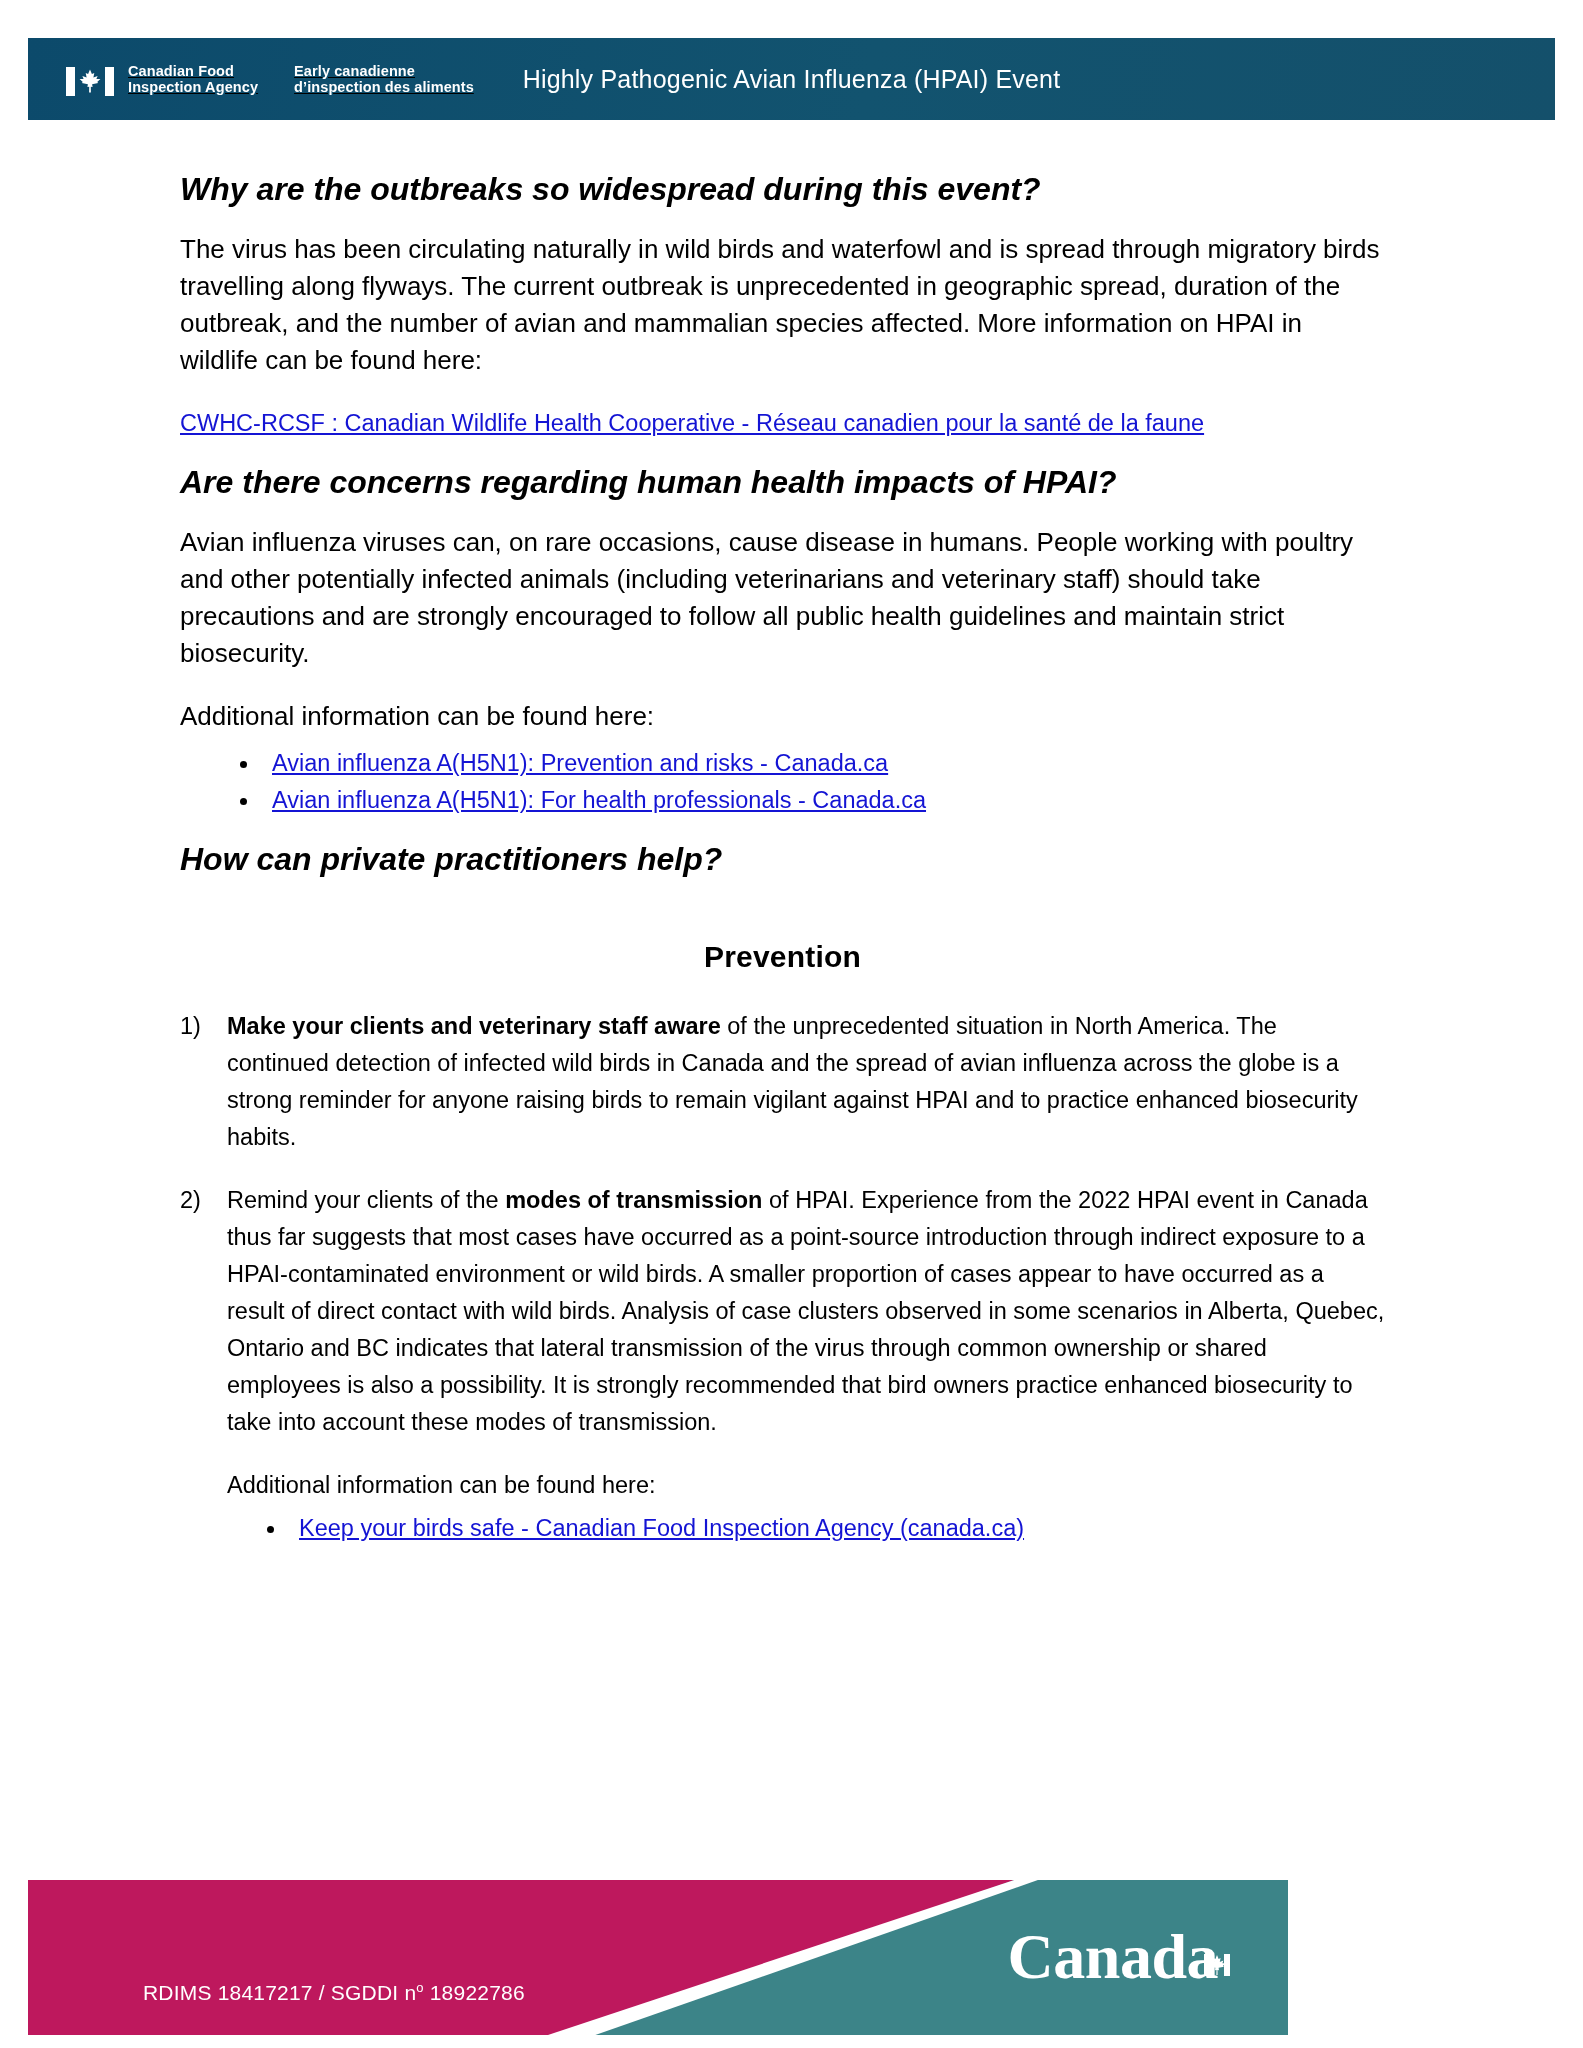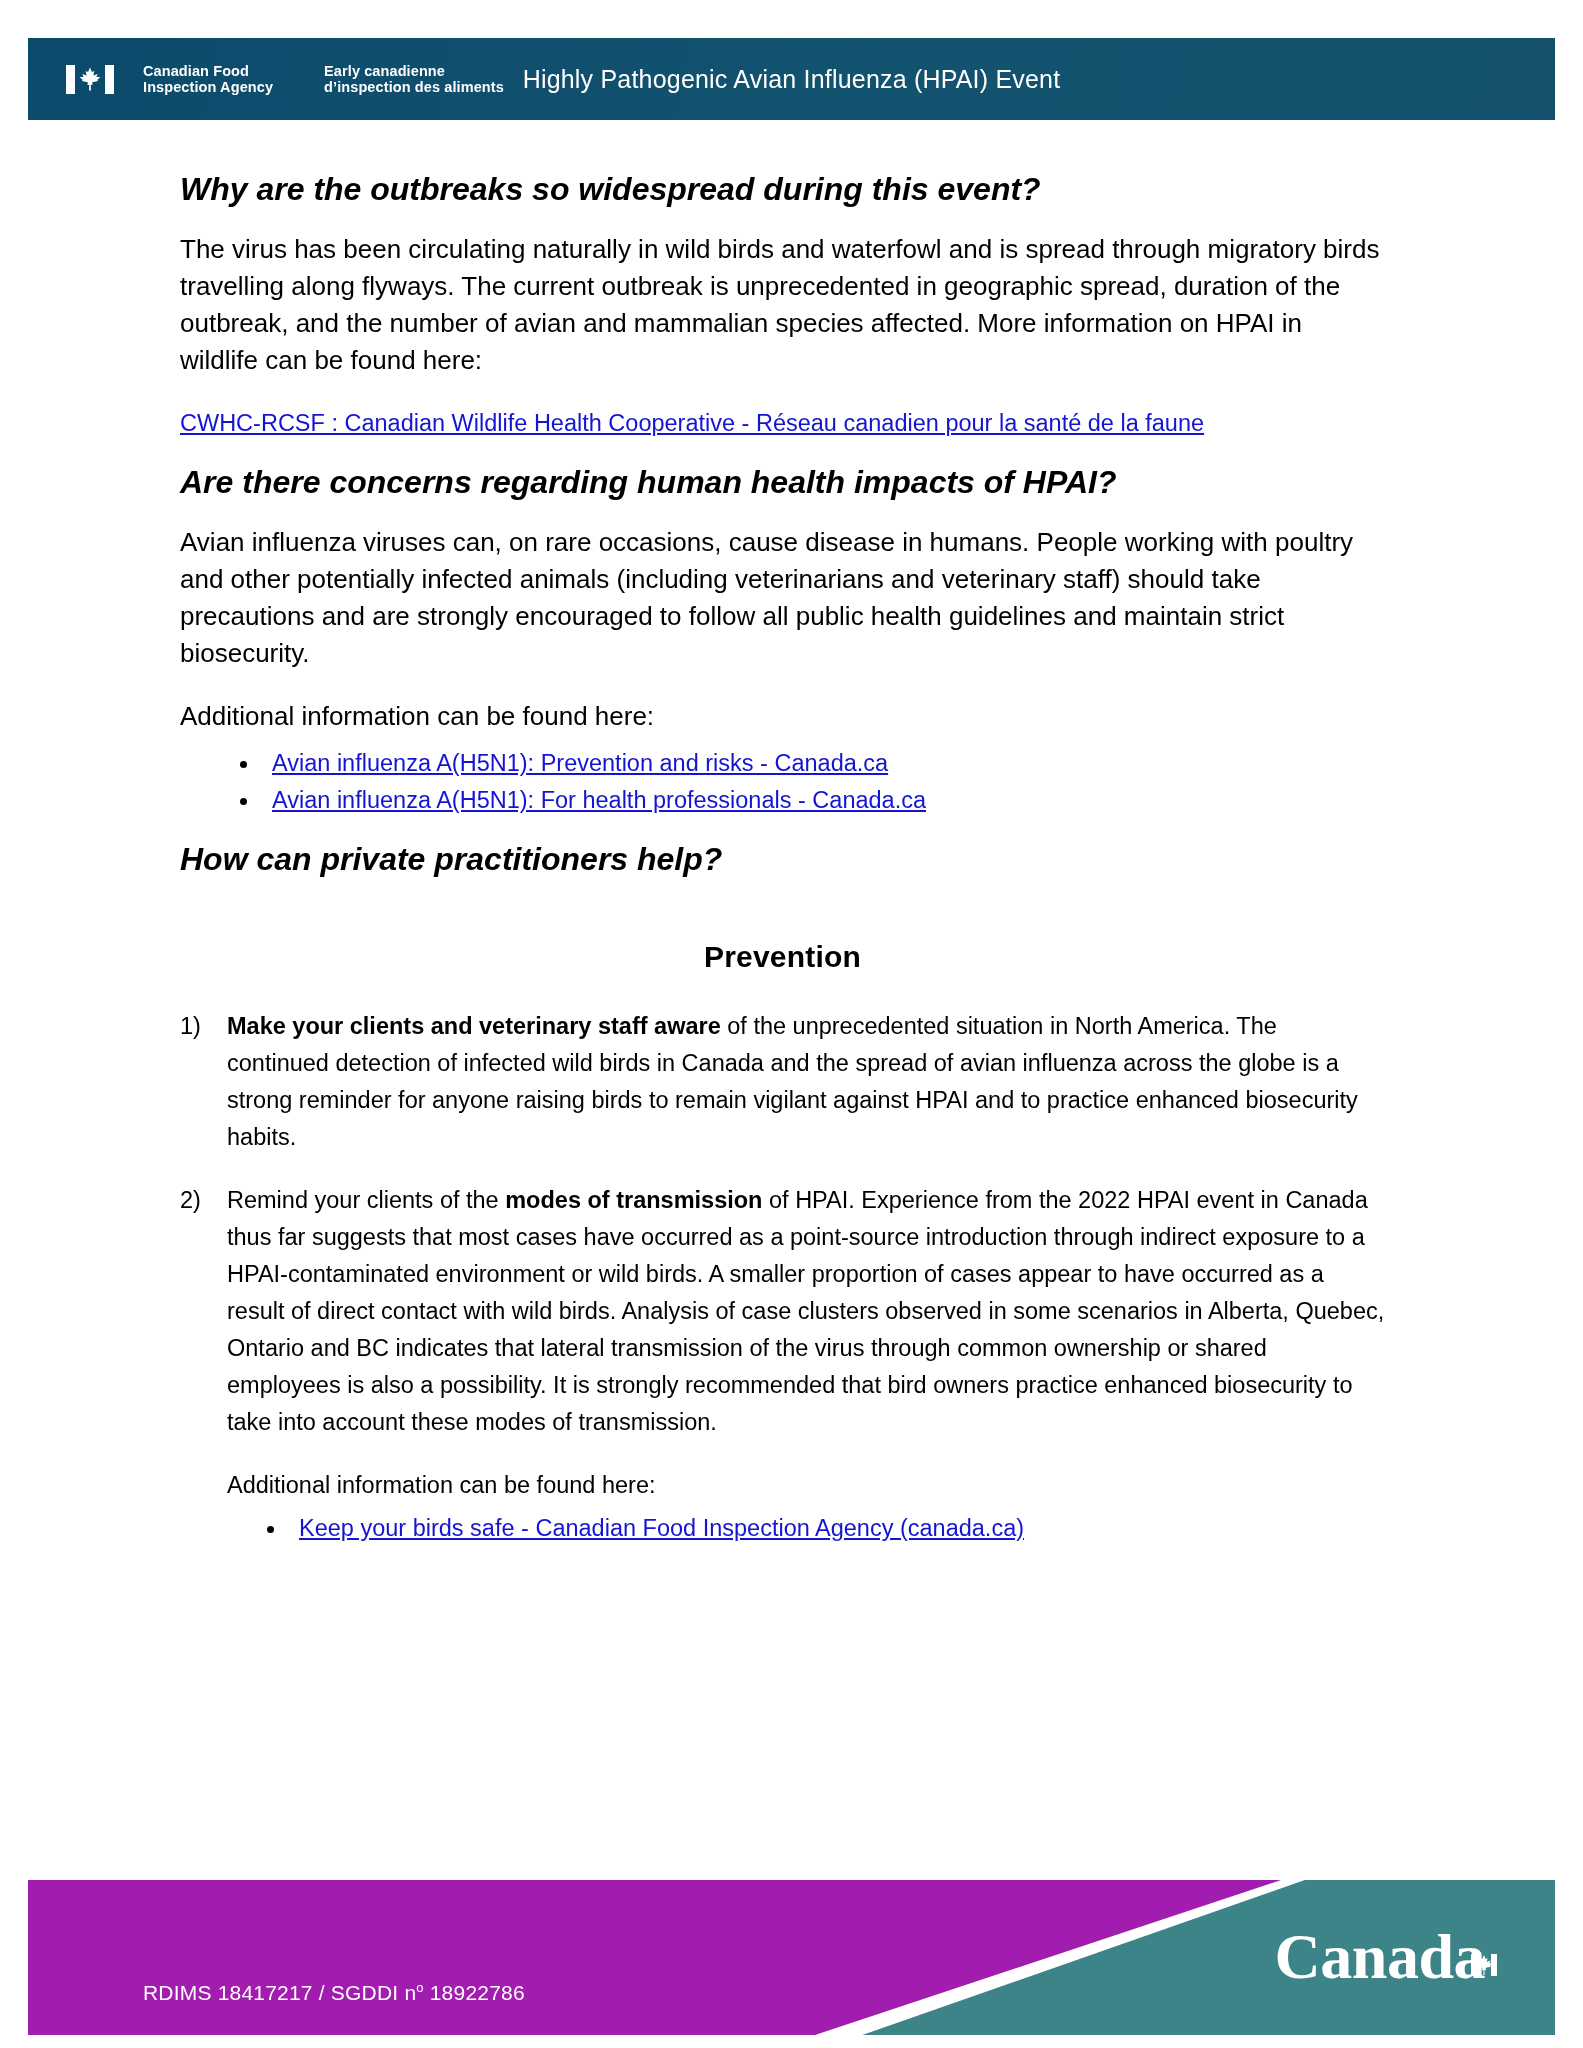--- a/index.html
+++ b/index.html
@@ -25,23 +25,24 @@
     height: 82px;
     background: #0f4e6e;
     display: flex;
     align-items: center;
   }
   #header-band.grad {
     background: linear-gradient(100deg, #0c4a6b 0%, #12536f 55%, #14506b 100%);
   }
   #cfia-signature {
     display: flex;
-    align-items: center;
+    align-items: flex-end;
     margin-left: 38px;
-    gap: 29px;
+    gap: 14px;
+    text-decoration: underline;
   }
   #flag-icon {
     display: flex;
     align-items: center;
     gap: 2px;
     height: 29px;
   }
   .flag-bar {
     width: 9px;
     height: 29px;
@@ -185,24 +186,24 @@
     height: 7px;
     border-radius: 50%;
     background: #000000;
   }
 
   
   #footer-band {
     position: absolute;
     left: 28px;
     top: 1880px;
-    width: 1527px;
+    width: 1260px;
     height: 155px;
     overflow: hidden;
-    background: #a21caf;
+    background: #be185d;
   }
   #footer-teal {
     position: absolute;
     right: 0;
     top: 0;
     width: 740px;
     height: 100%;
     background: #3c8488;
     clip-path: polygon(100% 0, 100% 100%, 3.2% 100%, 63% 0);
   }

